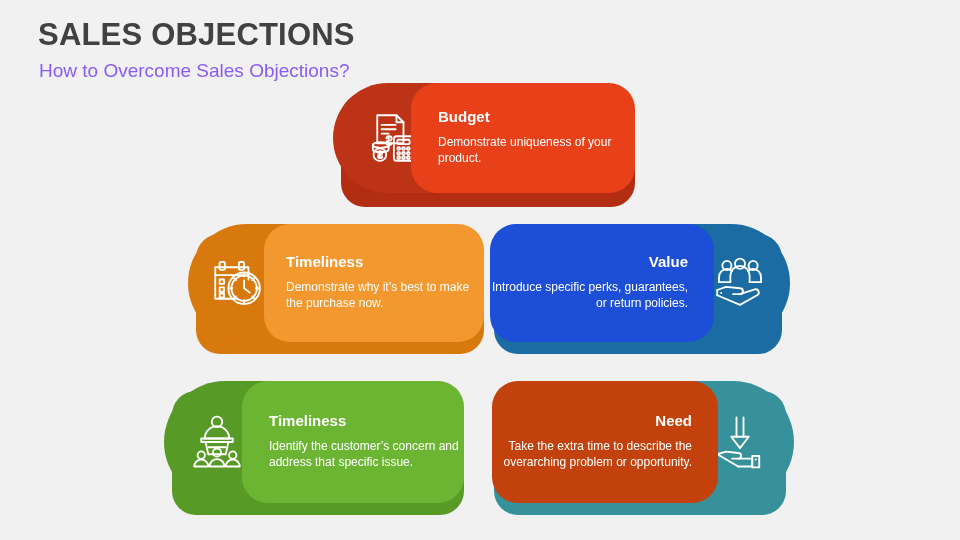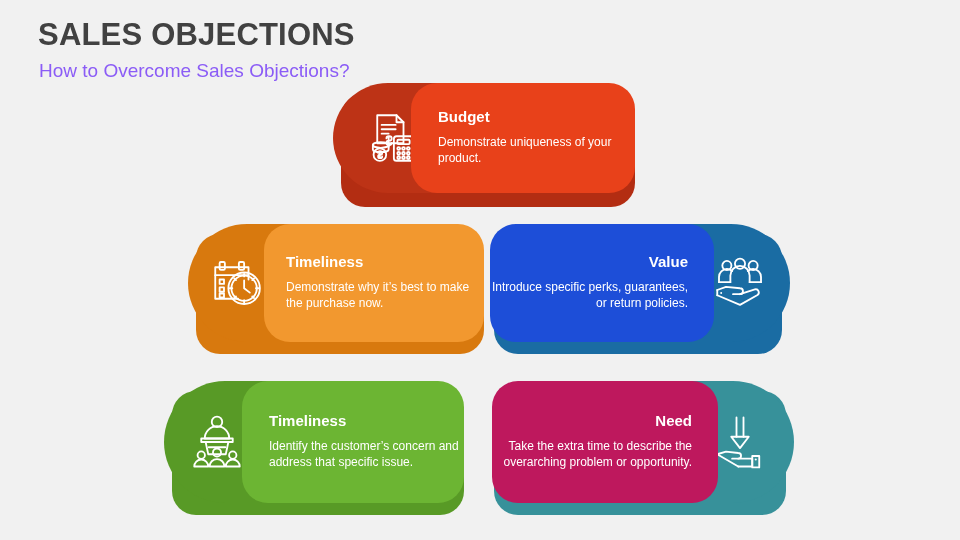--- a/index.html
+++ b/index.html
@@ -70,21 +70,21 @@
   
   #card-authority { left: 164px; top: 381px; width: 300px; height: 134px; }
   #card-authority .back-pill { background: #589a26; left: 8px; top: 10px; width: 292px; height: 124px; border-radius: 24px; }
   #card-authority .icon-pill { left: 0; top: 0; width: 162px; height: 122px; background: #589a26; }
   #card-authority .text-panel { left: 78px; top: 0; width: 222px; height: 122px; background: #6cb533; padding: 0 0 0 27px; }
 
   
   #card-need { left: 494px; top: 381px; width: 300px; height: 134px; }
   #card-need .back-pill { background: #37919a; left: 0px; top: 10px; width: 292px; height: 124px; border-radius: 24px; }
   #card-need .icon-pill { right: 0; top: 0; width: 162px; height: 122px; background: #37919a; }
-  #card-need .text-panel { right: 76px; top: 0; width: 226px; height: 122px; background: #be185d; padding: 0 26px 0 0; text-align: right; align-items: flex-end; }
+  #card-need .text-panel { right: 76px; top: 0; width: 226px; height: 122px; background: #c2410c; padding: 0 26px 0 0; text-align: right; align-items: flex-end; }
 
   
   .icon-slot { position: absolute; width: 56px; height: 56px; }
   #card-budget .icon-slot      { left: 32px;  top: 27px; }
   #card-timeliness .icon-slot  { left: 22px;  top: 31px; }
   #card-value .icon-slot       { right: 22px; top: 31px; }
   #card-authority .icon-slot   { left: 25px;  top: 33px; }
   #card-need .icon-slot        { right: 26px; top: 33px; }
 </style>
 </head>

